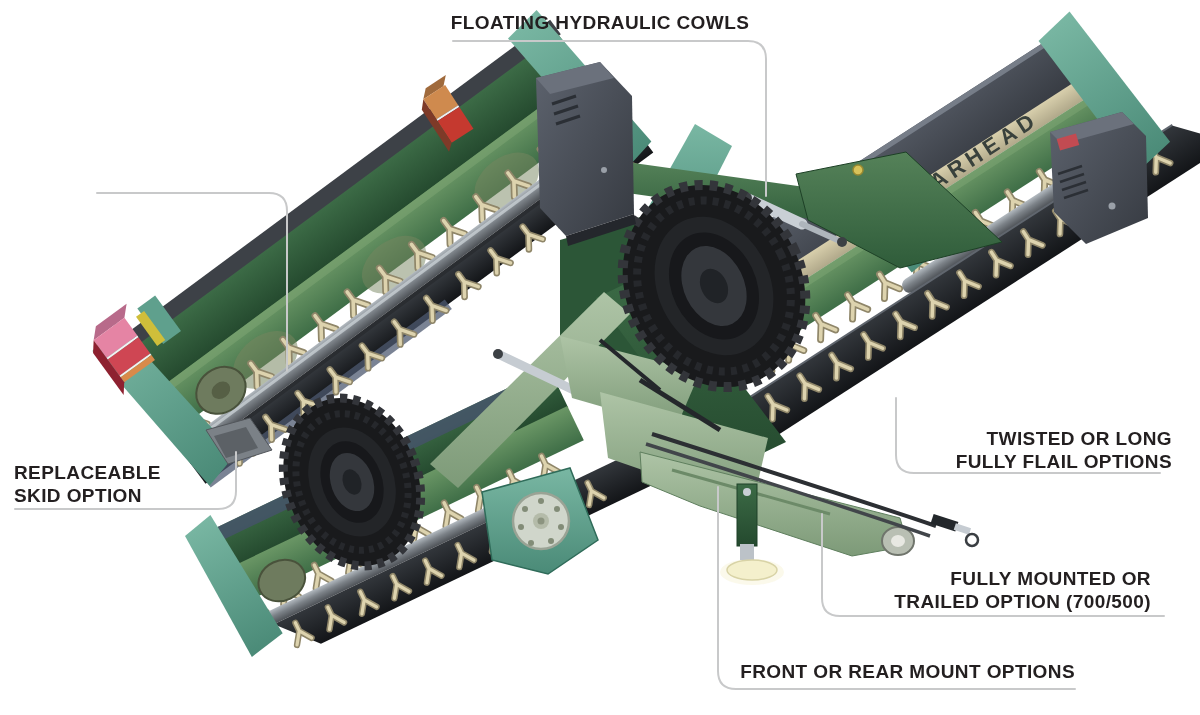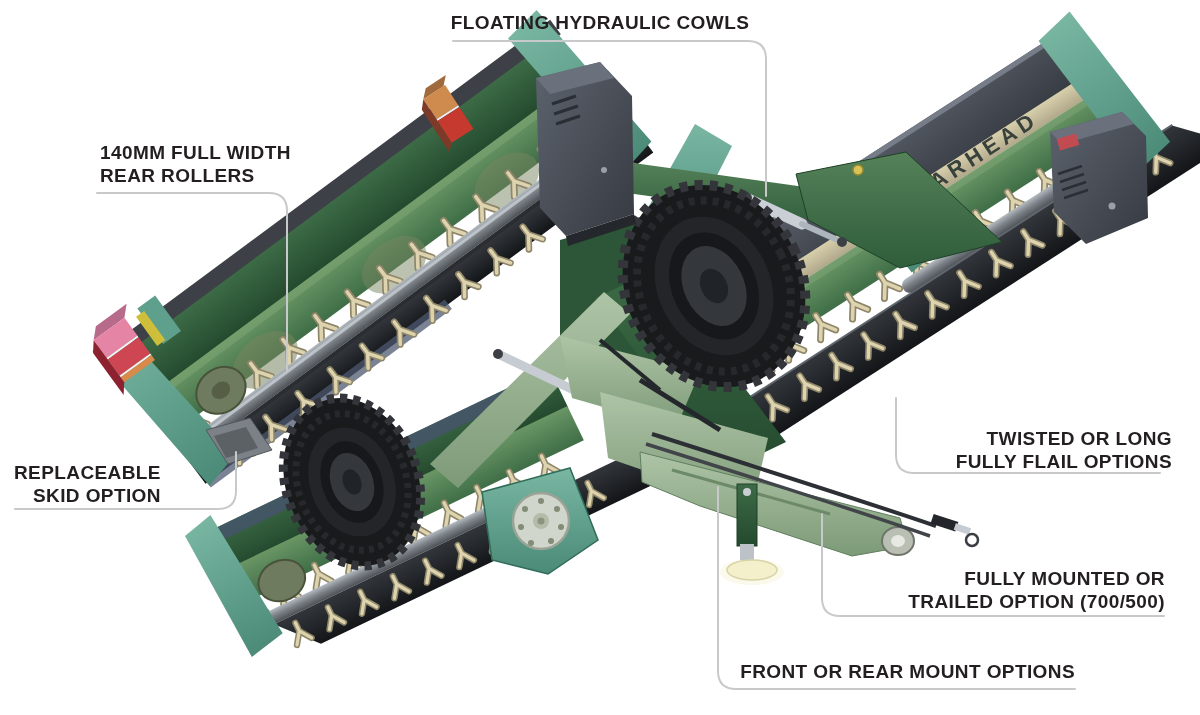--- a/index.html
+++ b/index.html
@@ -325,36 +325,32 @@
     <path d="M1160,473 H914 Q896,473 896,455 V398"></path>
     <path d="M1164,616 H840 Q822,616 822,598 V514"></path>
     <path d="M1075,689 H736 Q718,689 718,671 V487"></path>
   </g>
 </svg>
 
 <div class="callout center" style="left:450px;top:11px;width:300px;text-align:center;">
   <span>FLOATING HYDRAULIC COWLS</span>
 </div>
 
-<div class="callout" style="left:100px;top:141px;">
-  <span>140MM FULL WIDTH</span>
-  <span>REAR ROLLERS</span>
-</div>
-
-<div class="callout" style="left:14px;top:461px;text-align:right;">
+
+<div class="callout" style="left:14px;top:461px;">
   <span>REPLACEABLE</span>
   <span>SKID OPTION</span>
 </div>
 
 <div class="callout right" style="right:28px;top:427px;">
   <span>TWISTED OR LONG</span>
   <span>FULLY FLAIL OPTIONS</span>
 </div>
 
-<div class="callout right" style="right:35px;top:567px;">
+<div class="callout right" style="right:49px;top:567px;">
   <span>FULLY MOUNTED OR</span>
   <span>TRAILED OPTION (700/500)</span>
 </div>
 
 <div class="callout right" style="right:125px;top:660px;text-align:right;">
   <span>FRONT OR REAR MOUNT OPTIONS</span>
 </div>
 
 </div>
 

